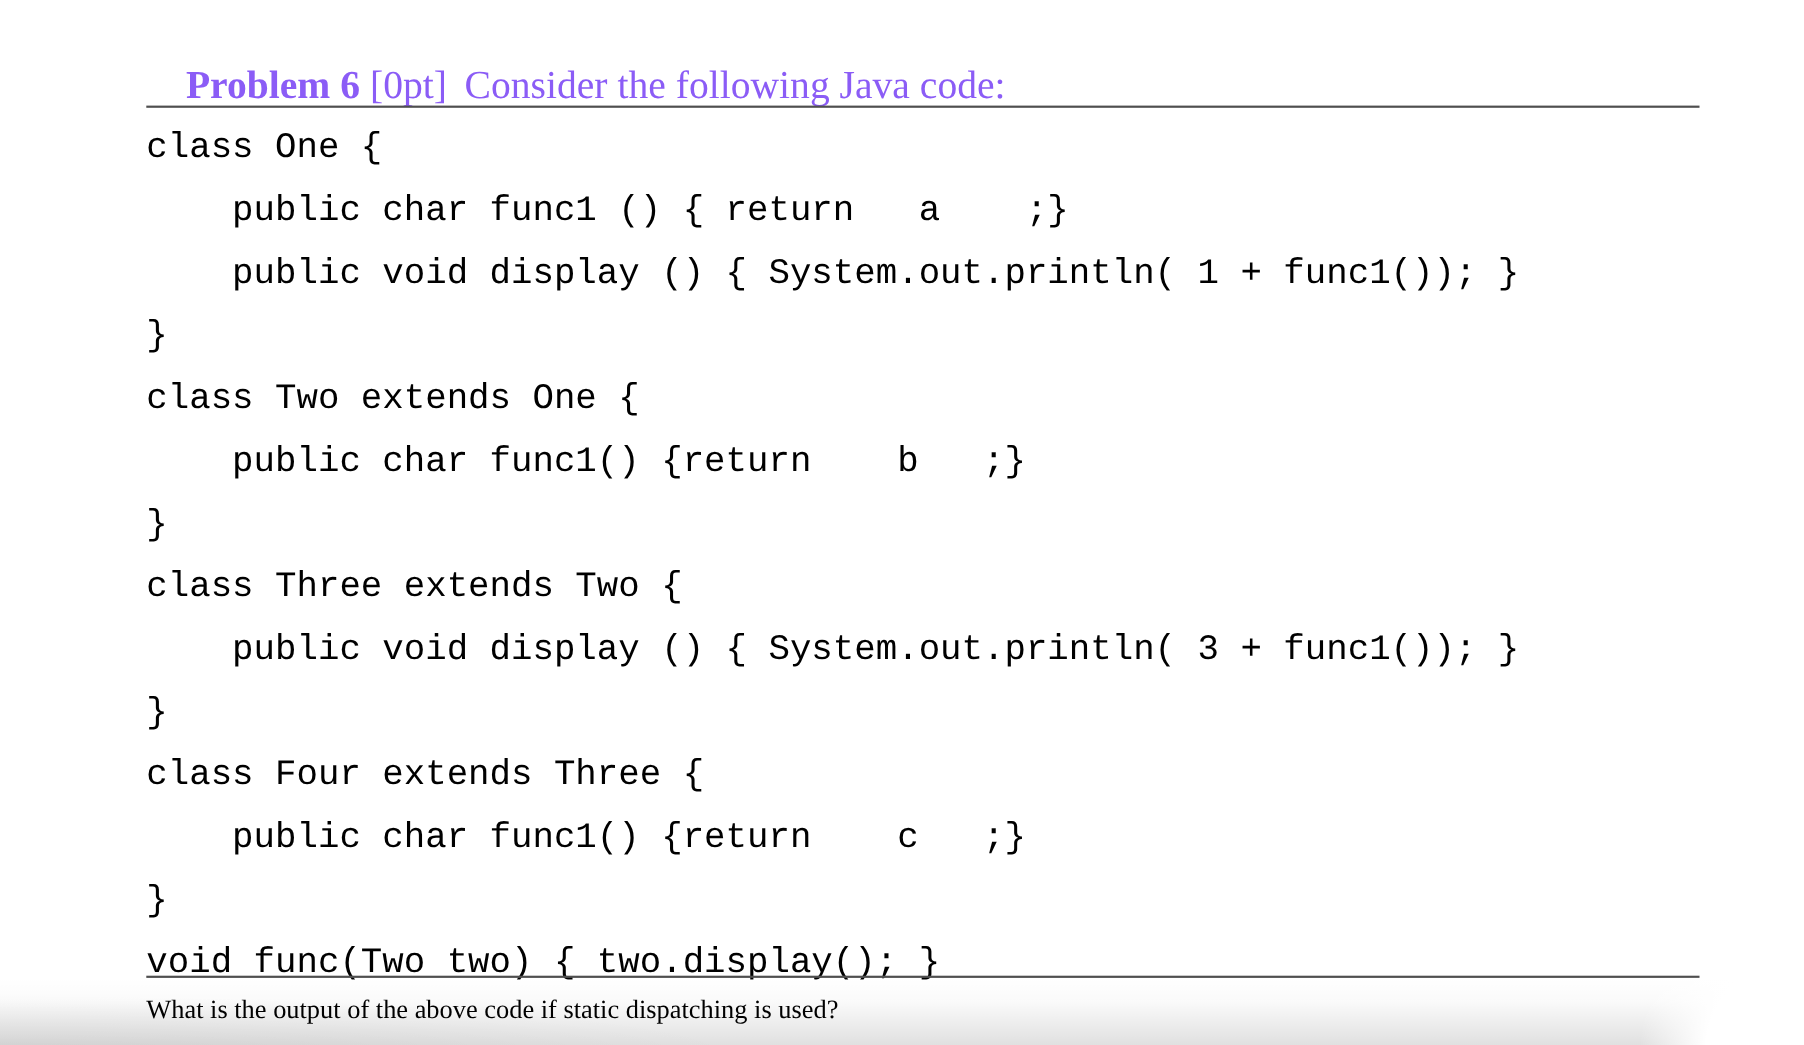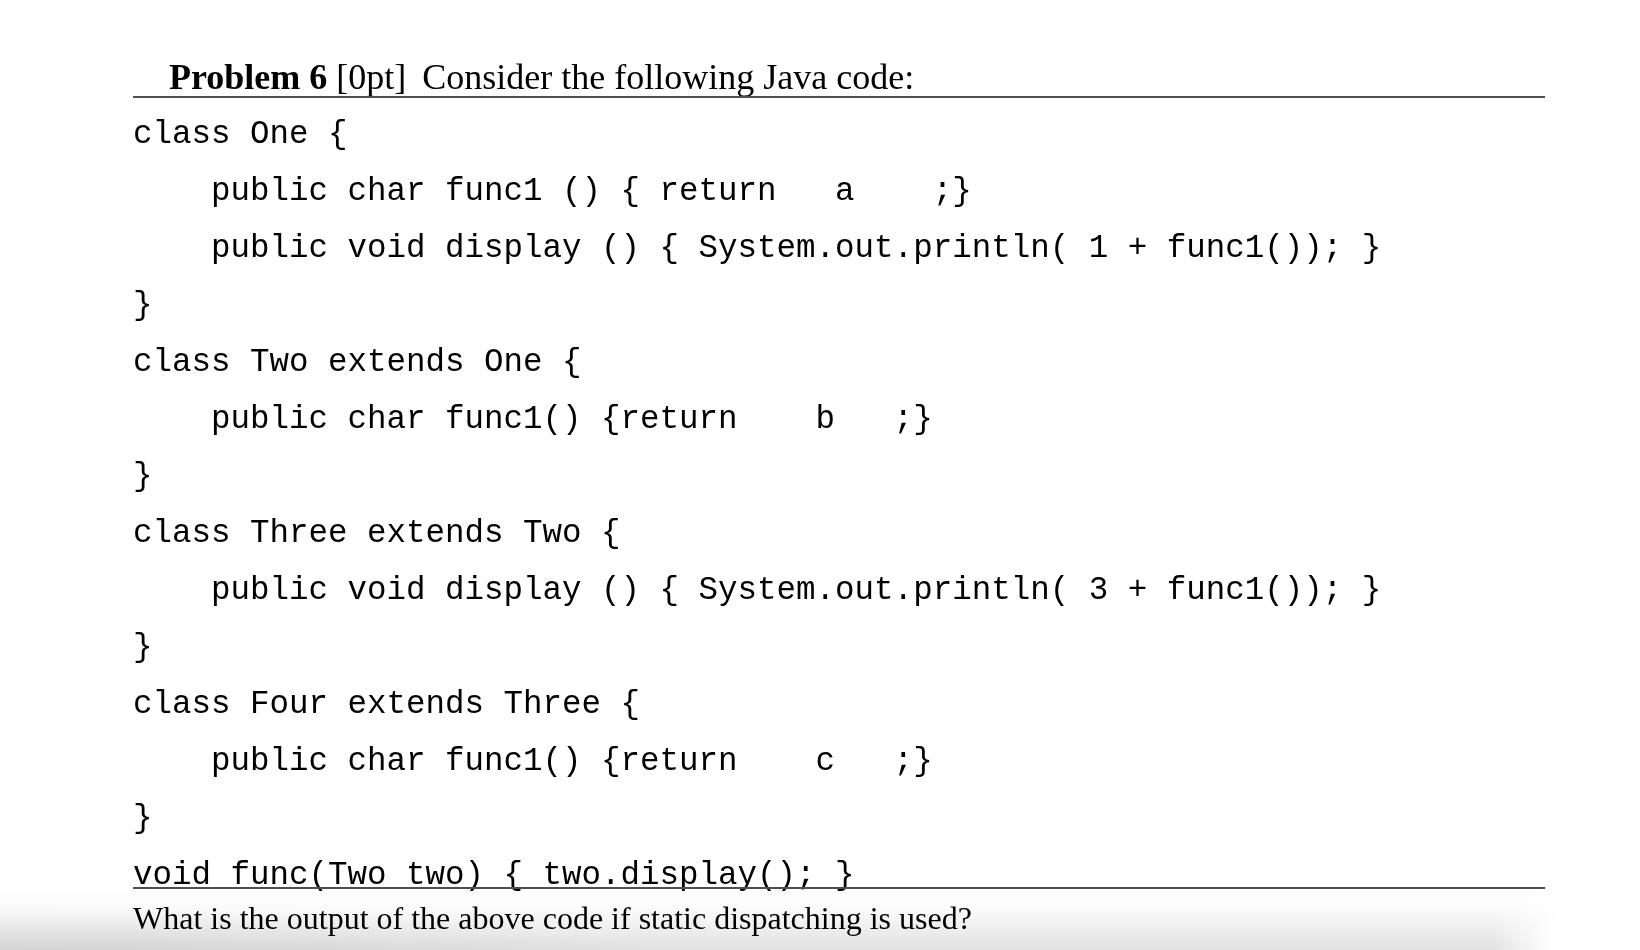--- a/index.html
+++ b/index.html
@@ -16,21 +16,21 @@
     font-family: "Liberation Serif", serif;
     color: #000000;
   }
   .problem-header {
     position: absolute;
     left: 133px;
     top: 8px;
     font-size: 36px;
     line-height: 46px;
     white-space: pre;
-    color: #000000;
+    color: #8b5cf6;
   }
   .problem-header .bold { font-weight: bold; }
   .problem-header .points { margin-left: 9px; }
   .problem-header .prompt { margin-left: 16px; }
   .rule {
     position: absolute;
     left: 133px;
     width: 1412px;
     height: 2px;
     background: #4f4f4f;
@@ -56,21 +56,21 @@
     height: 61px;
     background:
       radial-gradient(circle at 100% 115%, #ffffff 0 90px, rgba(255,255,255,0) 150px),
       radial-gradient(ellipse 55% 120% at 0% 115%, rgba(0,0,0,0.07), rgba(0,0,0,0) 75%),
       linear-gradient(to bottom, rgba(0,0,0,0) 0%, rgba(0,0,0,0.02) 35%, rgba(0,0,0,0.12) 100%);
   }
   .question {
     position: absolute;
     left: 133px;
     top: 896px;
-    font-size: 32px;
+    font-size: 24px;
     line-height: 44px;
     color: #000000;
   }
 </style>
 </head>
 <body>
 
 <div class="page">
 
   <div class="problem-header">

